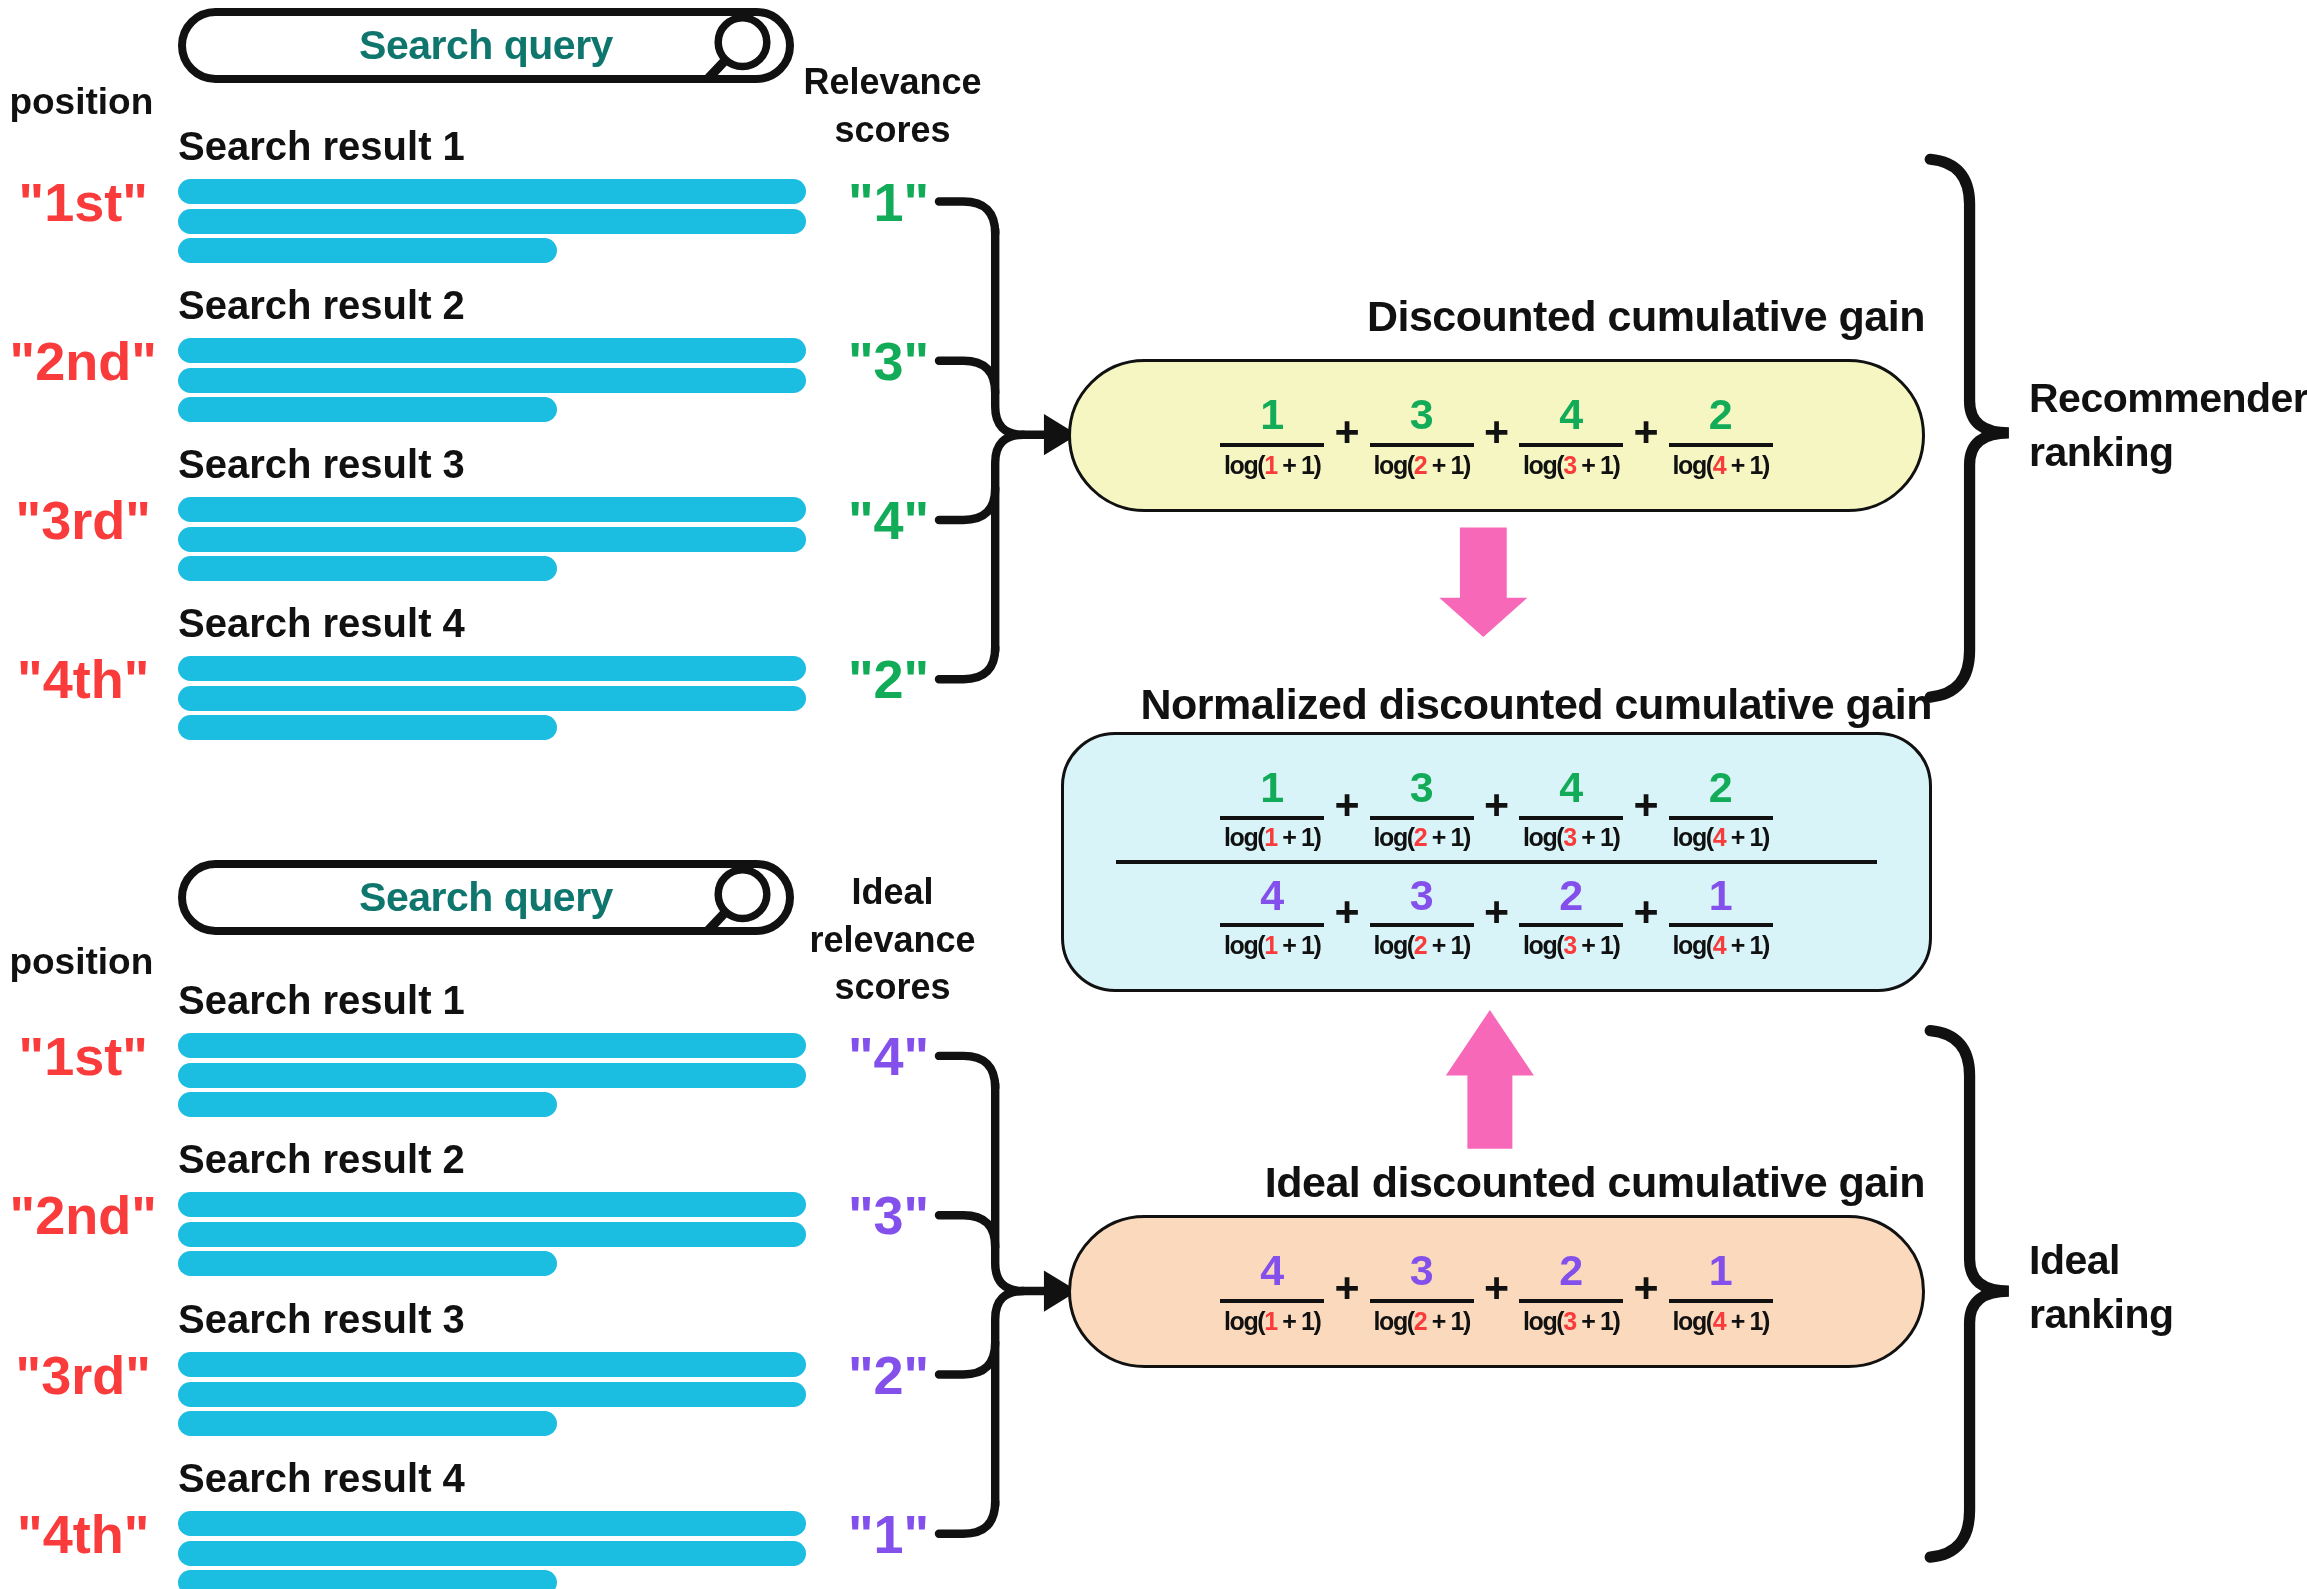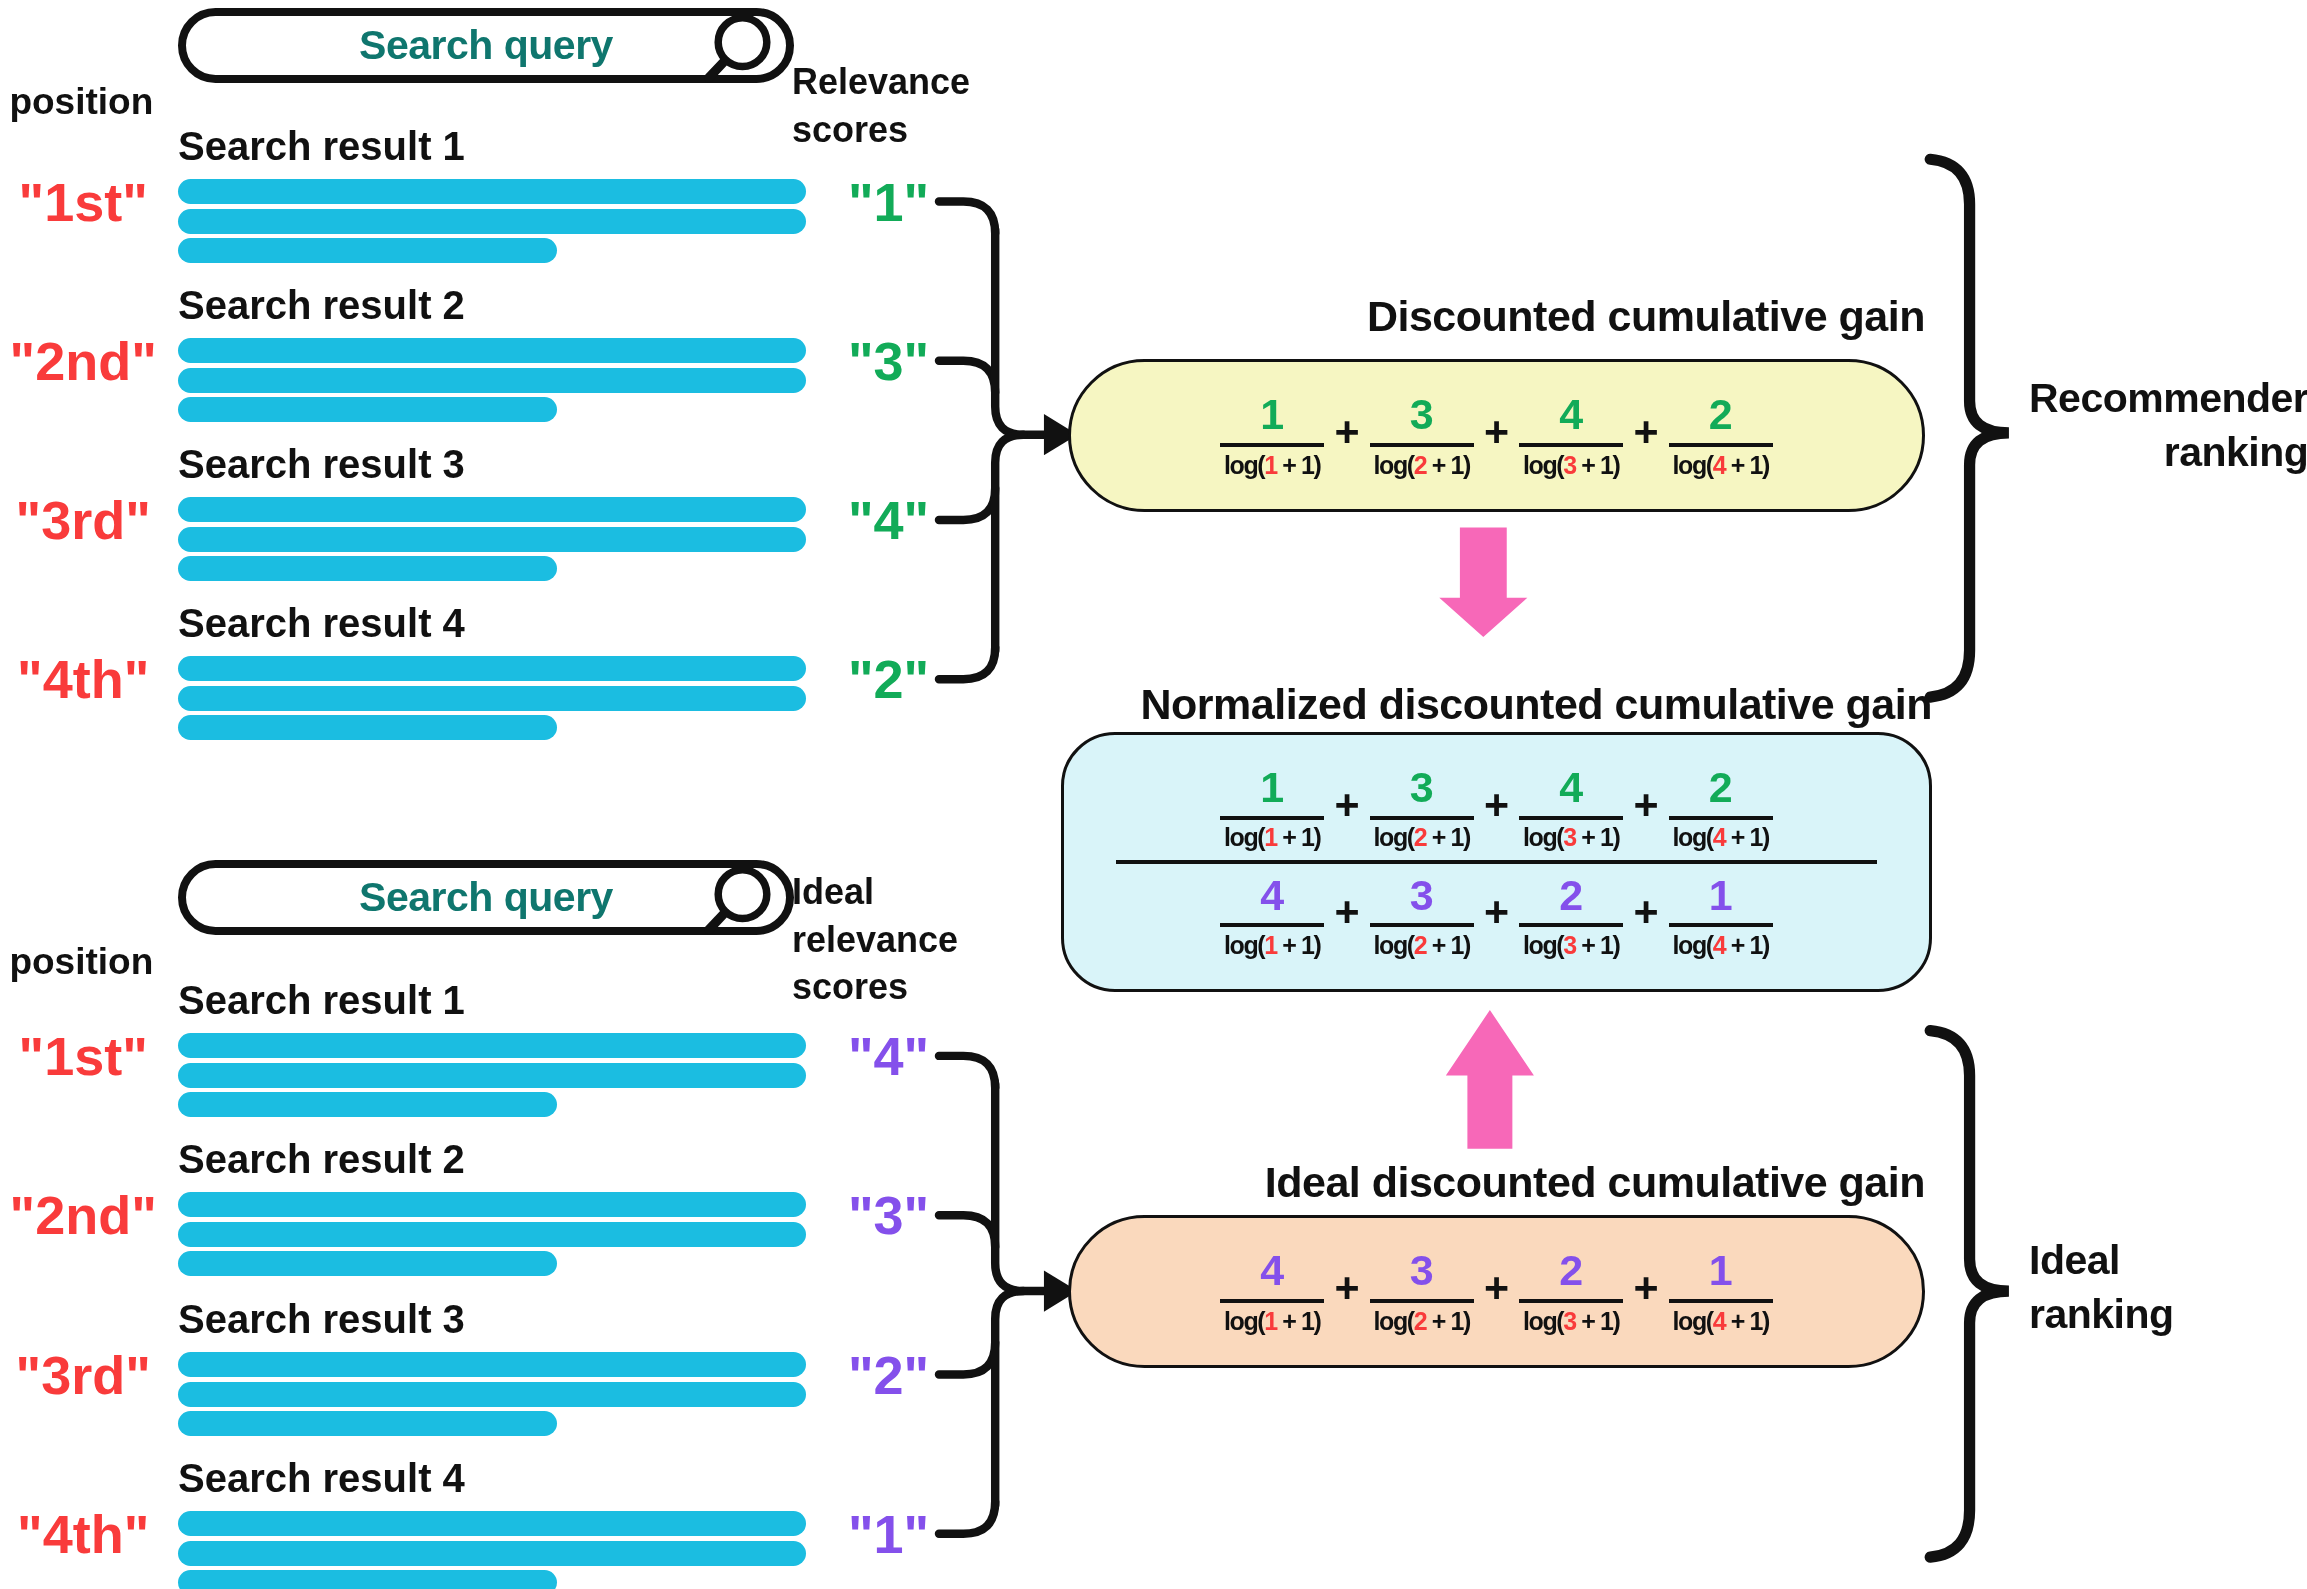--- a/index.html
+++ b/index.html
@@ -11,21 +11,21 @@
   
   .search-bar{
     position:absolute;left:178px;width:616px;height:75px;
     border:8.4px solid #111;border-radius:41px;background:#fff;
     box-sizing:border-box;display:flex;align-items:center;justify-content:center;
   }
   .search-label{color:#0f766e;font-size:41px;letter-spacing:-0.5px;}
   .mag{position:absolute;left:517px;top:0px;}
   
   .position-header{position:absolute;left:9.4px;font-size:37px;}
-  .scores-header{position:absolute;left:792px;width:201px;text-align:left;
+  .scores-header{position:absolute;left:792px;width:201px;text-align:center;
     font-size:36px;line-height:1.32;}
   
   .result-row{position:absolute;width:637px;}
   .result-label{font-size:40px;line-height:1;margin-bottom:13px;}
   .bar{height:25px;border-radius:13px;background:#1BBDE1;margin-top:4.7px;}
   .bar.long{width:628px;}
   .bar.short{width:379px;}
   
   .pos-label{position:absolute;left:3.7px;width:159px;text-align:center;
     font-size:54px;line-height:64px;color:#F93B3B;}
@@ -273,21 +273,21 @@
         <span class="den"><span>log(</span><span class="red">3</span><span> + 1)</span></span>
       </span>
       <span class="plus">+</span>
       <span class="frac">
         <span class="num purple">1</span>
         <span class="den"><span>log(</span><span class="red">4</span><span> + 1)</span></span>
       </span>
     </div>
   </div>
 
-  <div class="brace-label" style="top:371px;text-align:right;">
+  <div class="brace-label" style="top:371px;">
     <div>Recommender</div>
     <div>ranking</div>
   </div>
   <div class="brace-label" style="top:1233px;">
     <div>Ideal</div>
     <div>ranking</div>
   </div>
 
 </div>
 

